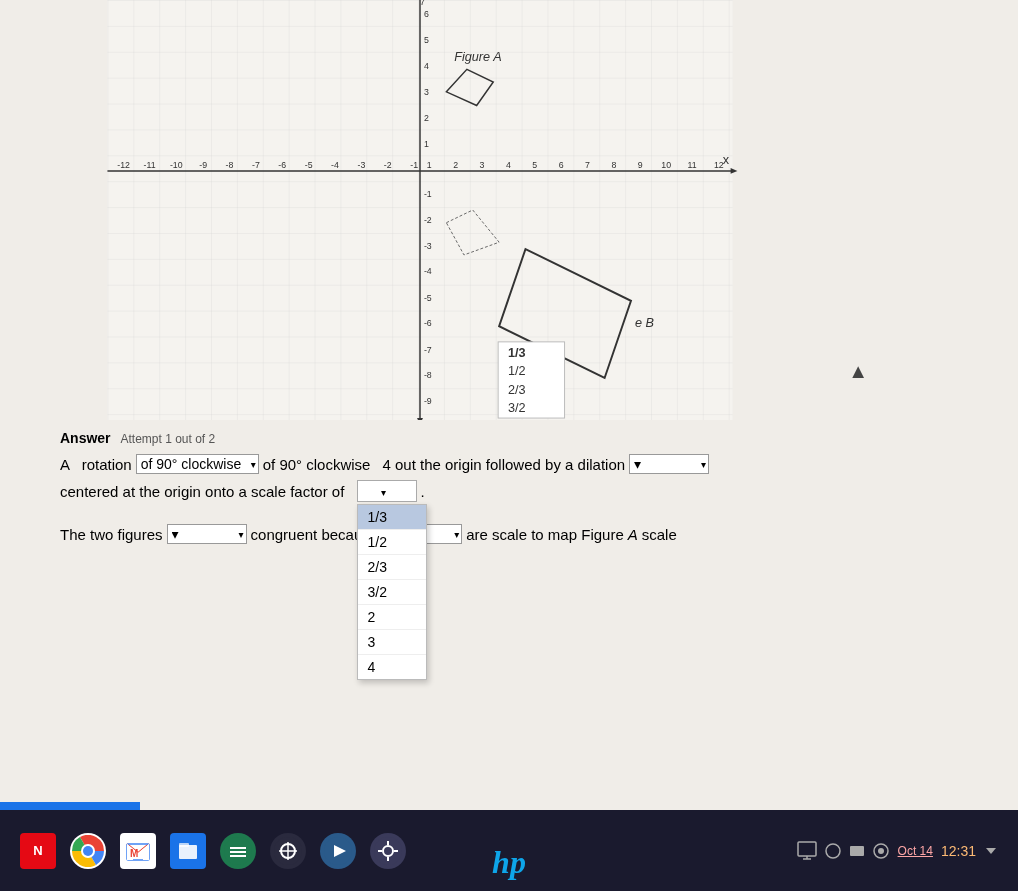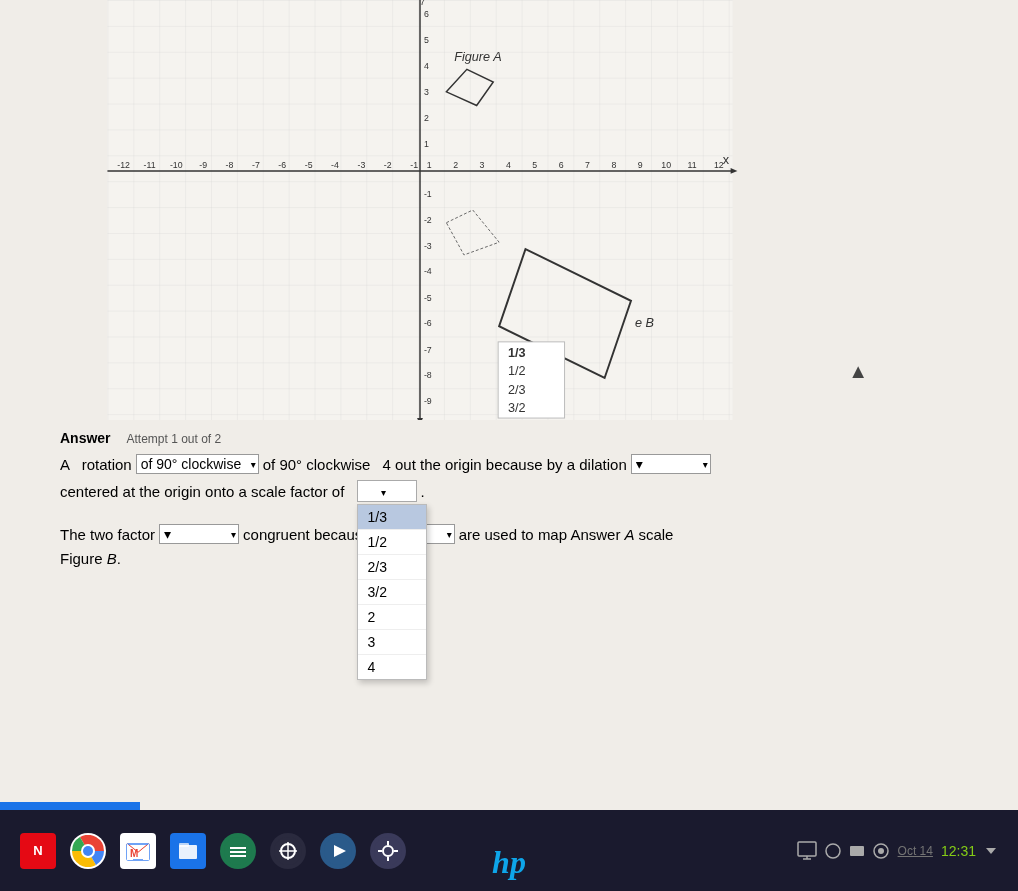--- a/index.html
+++ b/index.html
@@ -60,21 +60,21 @@
       margin-bottom: 8px;
     }
 
     .answer-label strong {
       font-weight: bold;
     }
 
     .answer-label span {
       font-size: 12px;
       color: #555;
-      margin-left: 12px;
+      margin-left: 6px;
     }
 
     .sentence-line {
       font-size: 15px;
       margin-bottom: 6px;
       display: flex;
       align-items: center;
       flex-wrap: wrap;
       gap: 4px;
     }
@@ -194,26 +194,26 @@
 
     .taskbar-right {
       display: flex;
       align-items: center;
       gap: 8px;
       color: #ccc;
       font-size: 13px;
     }
 
     .taskbar-right .time {
-      color: #84cc16;
+      color: #fdba74;
       font-size: 14px;
     }
 
     .taskbar-right .date {
-      color: #737373;
+      color: #fca5a5;
       font-size: 12px;
       text-decoration: underline;
     }
 
     .sys-icons {
       display: flex;
       align-items: center;
       gap: 6px;
     }
 
@@ -334,21 +334,21 @@
       <div class="sentence-line">
         <span>A &nbsp; rotation</span>
         <div class="dropdown-wrapper">
           <select class="dropdown-select">
             <option>of 90° clockwise</option>
           </select>
         </div>
         <span>of 90° clockwise</span>
         &nbsp;
         <span>4</span>
-        <span>out the origin because by a  dilation</span>
+        <span>out the origin followed by a  dilation</span>
         <div class="dropdown-wrapper">
           <select class="dropdown-select">
             <option>▾</option>
           </select>
         </div>
       </div>
 
       <div class="sentence-line">
         <span>centered at the origin onto a scale factor of</span>
         &nbsp;
@@ -367,38 +367,35 @@
             <div style="padding:4px 10px; font-size:14px; border-top:1px solid #eee; cursor:pointer;">3</div>
             <div style="padding:4px 10px; font-size:14px; border-top:1px solid #eee; cursor:pointer;">4</div>
           </div>
         </div>
         <span>.</span>
       </div>
 
       <div style="height:16px;"></div>
 
       <div class="sentence-line">
-        <span>The two factor</span>
+        <span>The two figures</span>
         <div class="dropdown-wrapper">
           <select class="dropdown-select">
             <option>▾</option>
           </select>
         </div>
         <span>congruent because</span>
         <div class="dropdown-wrapper">
           <select class="dropdown-select">
             <option>▾</option>
           </select>
         </div>
-        <span>are used to map Answer</span>
+        <span>are scale to map Figure</span>
         <span class="italic-text">A</span>
         <span>scale</span>
-      </div>
-      <div class="sentence-line">
-        <span>Figure <em>B</em>.</span>
       </div>
 
     </div>
 
     <div class="blue-bar"></div>
 
     <div class="cursor-arrow" style="position:absolute; top:360px; right:150px; font-size:20px; color:#444;">▲</div>
 
   </div>
 </div>

